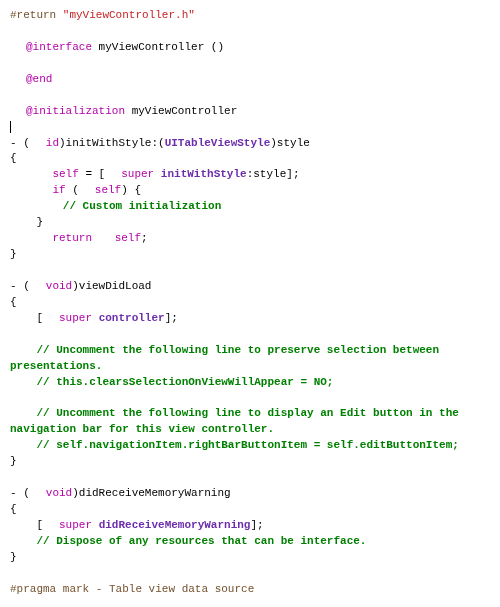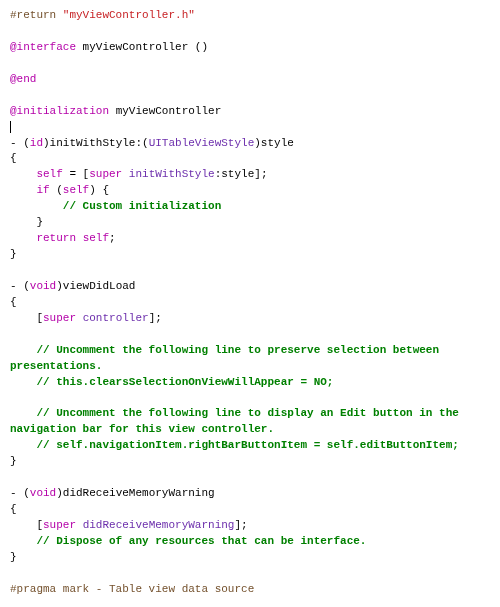--- a/index.html
+++ b/index.html
@@ -13,24 +13,24 @@
     position: relative;
     width: 500px;
     box-sizing: border-box;
   }
   pre {
     margin: 0;
     white-space: pre-wrap;
     word-wrap: break-word;
     font-family: inherit;
   }
-  .kw { color: #b400a8; }        
+  .kw { color: #b400a8; margin-left: 16px; }        
   .str { color: #c72225; }       
   .comment { color: #008000; font-weight: bold; }   
-  .type { color: #6c2eac; }      
+  .type { color: #6c2eac; font-weight: bold; }      
   .warn { color: #74512d; }
   .cursor {
     display:inline-block;
     width:0;
     height:12px;
     border-left:1px solid #000;
     vertical-align:middle;
   }
 </style>
 </head>

